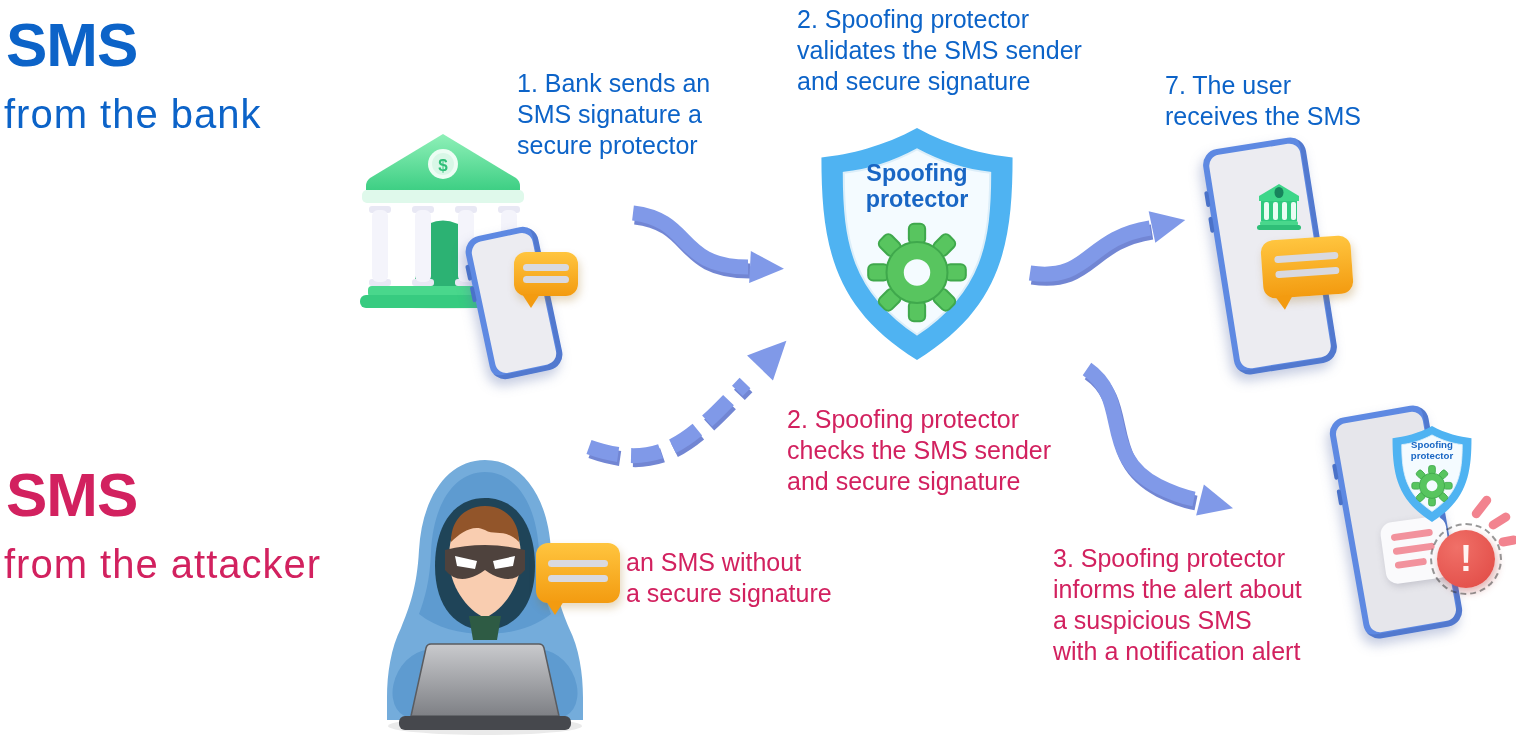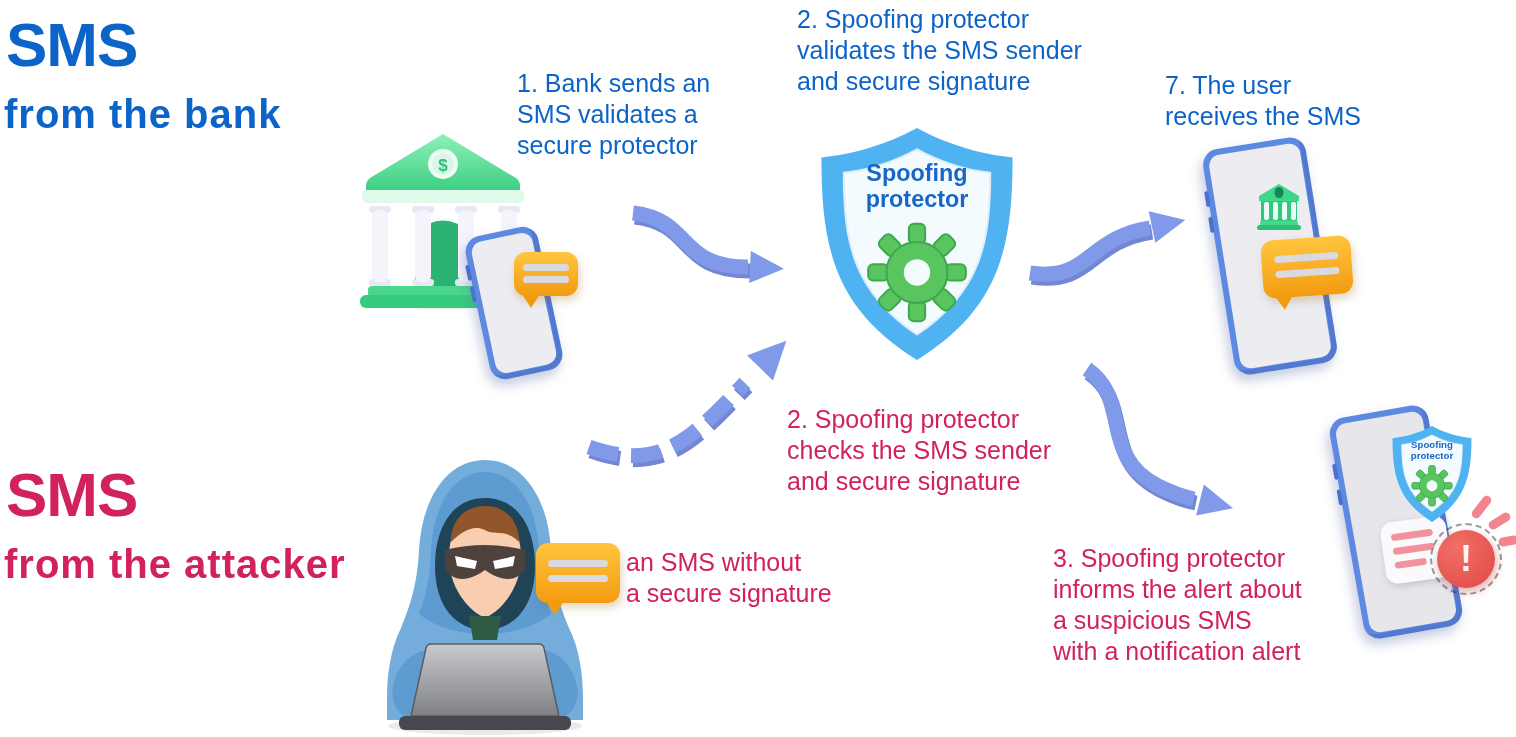--- a/index.html
+++ b/index.html
@@ -2,21 +2,21 @@
 <html><head>
 <meta charset="utf-8">
 <style>
   * { margin:0; padding:0; box-sizing:border-box; }
   html,body { background:#ffffff; }
   body { font-family:"Liberation Sans", sans-serif; }
   .canvas { position:relative; width:1516px; height:737px; background:#ffffff; overflow:hidden; }
 
   
   .flow-title { position:absolute; font-weight:800; font-size:62px; letter-spacing:-1px; line-height:1; }
-  .flow-subtitle { position:absolute; font-weight:700; font-size:40px; letter-spacing:1px; line-height:1; }
+  .flow-subtitle { position:absolute; font-weight:400; font-size:40px; letter-spacing:1px; line-height:1; }
   .blue  { color:#0C63C8; }
   .pink  { color:#D2215F; }
   .step { position:absolute; font-weight:400; font-size:25px; line-height:31px; z-index:6; }
 
   
   #arrow-layer { position:absolute; left:0; top:0; z-index:1; pointer-events:none; }
   .arrow-main { fill:none; stroke:#8099E8; stroke-width:15; }
   .arrow-shadow { fill:none; stroke:#6379CF; stroke-width:15; }
   .arrow-head { fill:#8099E8; }
 
@@ -89,21 +89,21 @@
   </svg>
 
   <div class="flow-title blue" style="left:6px; top:14px;">SMS</div>
   <div class="flow-subtitle blue" style="left:4px; top:94px;">from the bank</div>
 
   <div class="flow-title pink" style="left:6px; top:464px;">SMS</div>
   <div class="flow-subtitle pink" style="left:4px; top:544px;">from the attacker</div>
 
   <div class="step blue" style="left:517px; top:68px;">
     <div>1. Bank sends an</div>
-    <div>SMS validates a</div>
+    <div>SMS signature a</div>
     <div>secure protector</div>
   </div>
   <div class="step blue" style="left:797px; top:4px;">
     <div>2. Spoofing protector</div>
     <div>validates the SMS sender</div>
     <div>and secure signature</div>
   </div>
   <div class="step blue" style="left:1165px; top:70px;">
     <div>7. The user</div>
     <div>receives the SMS</div>

